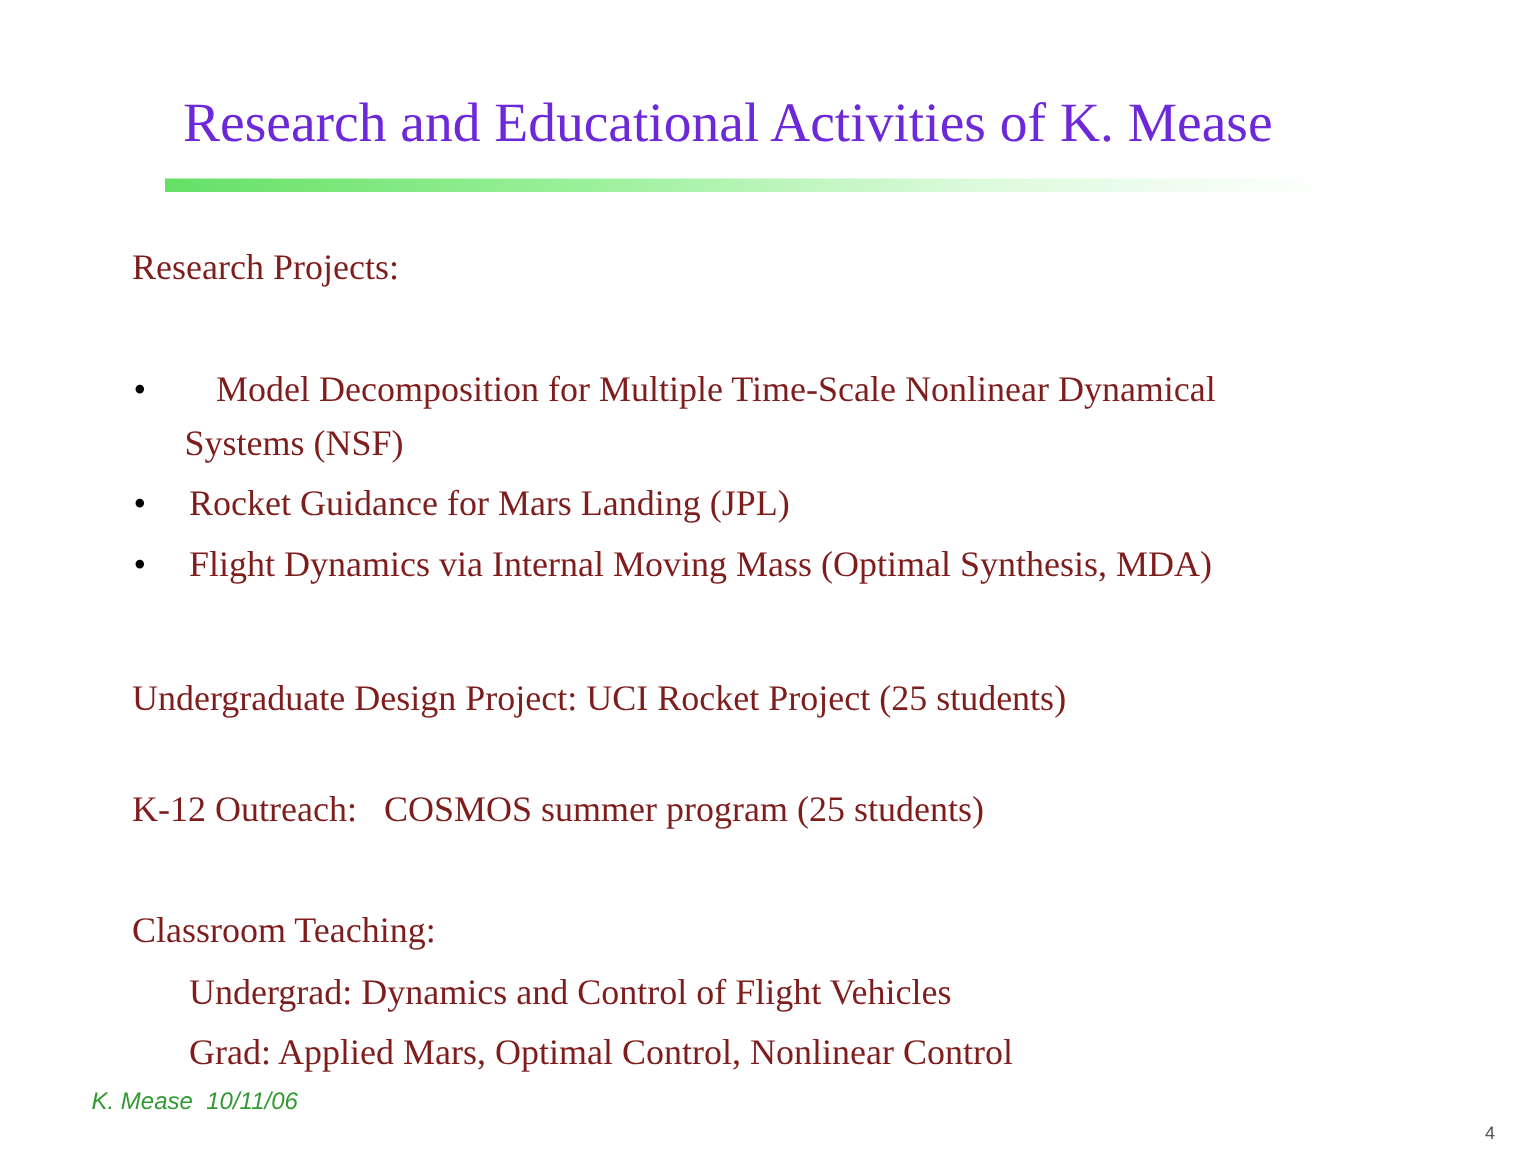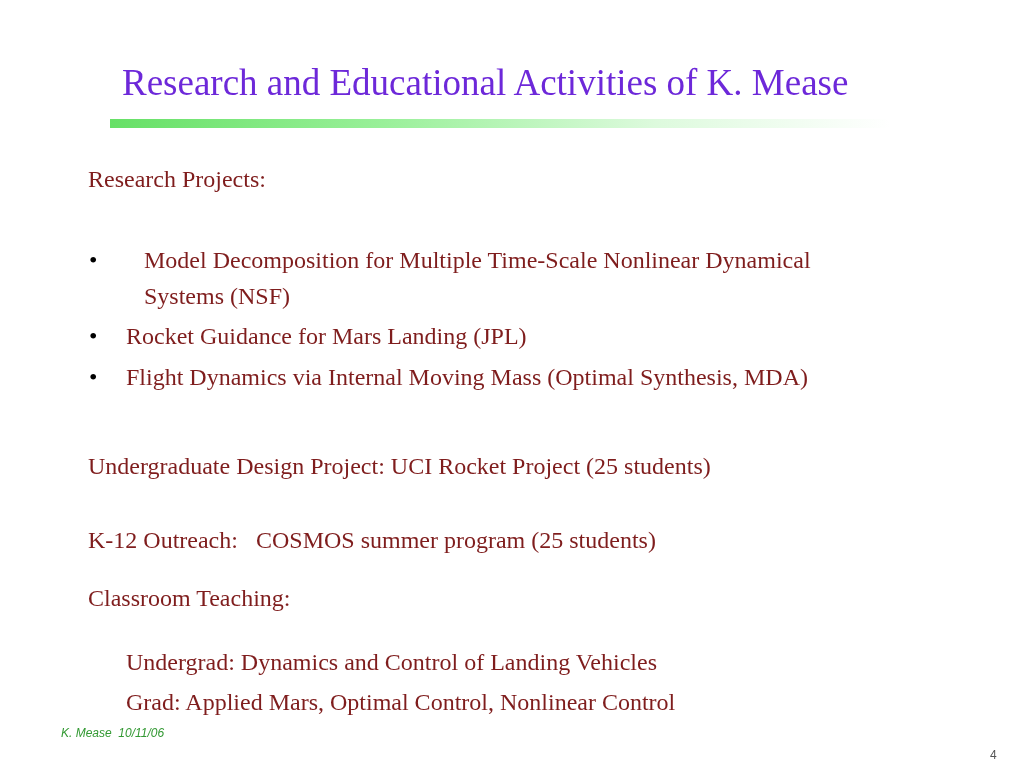--- a/index.html
+++ b/index.html
@@ -1,45 +1,45 @@
 <!DOCTYPE html>
 <html><head>
 <meta charset="utf-8">
 <style>
   html, body { margin:0; padding:0; }
   body { width:1024px; height:768px; background:#ffffff; position:relative; overflow:hidden; font-family:"Liberation Serif","DejaVu Serif",serif; }
   .title { position:absolute; left:122px; top:64px; font-size:37px; color:#6d28d9; white-space:nowrap; line-height:1; }
   .title-bar { position:absolute; left:110px; top:119px; width:780px; height:9px; background:linear-gradient(to right,#66e066 0%, #99f099 35%, #ddfadd 70%, #ffffff 100%); }
   .txt { position:absolute; font-size:24px; color:#7f1d1d; white-space:nowrap; line-height:1; }
   .bullet { position:absolute; font-size:24px; color:#000; line-height:1; }
-  .footer { position:absolute; left:61px; top:726px; font-family:"Liberation Sans","DejaVu Sans",sans-serif; font-style:italic; font-size:12px; color:#339933; white-space:pre; }
+  .footer { position:absolute; left:61px; top:726px; font-family:"Liberation Sans","DejaVu Sans",sans-serif; font-style:italic; font-size:16px; color:#339933; white-space:pre; }
   .pagenum { position:absolute; left:990px; top:748px; font-family:"Liberation Sans","DejaVu Sans",sans-serif; font-size:12px; color:#555; }
 </style>
 </head>
 <body>
 
 <div>
   <div class="title">Research and Educational Activities of K. Mease</div>
   <div class="title-bar"></div>
 
   <div class="txt" style="left:88px;top:167px;">Research Projects:</div>
 
   <div class="bullet" style="left:89px;top:248px;">•</div>
   <div class="txt" style="left:126px;top:248px;margin-left:18px;">Model Decomposition for Multiple Time-Scale Nonlinear Dynamical</div>
-  <div class="txt" style="left:144px;top:284px;">Systems (NSF)</div>
+  <div class="txt" style="left:123px;top:284px;">Systems (NSF)</div>
 
   <div class="bullet" style="left:89px;top:324px;">•</div>
   <div class="txt" style="left:126px;top:324px;">Rocket Guidance for Mars Landing (JPL)</div>
 
   <div class="bullet" style="left:89px;top:365px;">•</div>
   <div class="txt" style="left:126px;top:365px;">Flight Dynamics via Internal Moving Mass (Optimal Synthesis, MDA)</div>
 
   <div class="txt" style="left:88px;top:454px;">Undergraduate Design Project:  UCI Rocket Project (25 students)</div>
 
   <div class="txt" style="left:88px;top:528px;white-space:pre;">K-12 Outreach:   COSMOS summer program (25 students)</div>
 
-  <div class="txt" style="left:88px;top:586px;text-align:right;">Classroom Teaching:</div>
-  <div class="txt" style="left:126px;top:650px;">Undergrad: Dynamics and Control of Landing Vehicles</div>
+  <div class="txt" style="left:88px;top:609px;text-align:right;">Classroom Teaching:</div>
+  <div class="txt" style="left:126px;top:650px;">Undergrad: Dynamics and Control of Flight Vehicles</div>
   <div class="txt" style="left:126px;top:690px;">Grad: Applied Mars, Optimal Control, Nonlinear Control</div>
 
   <div class="footer">K. Mease  10/11/06</div>
   <div class="pagenum">4</div>
 </div>
 
 </body></html>

